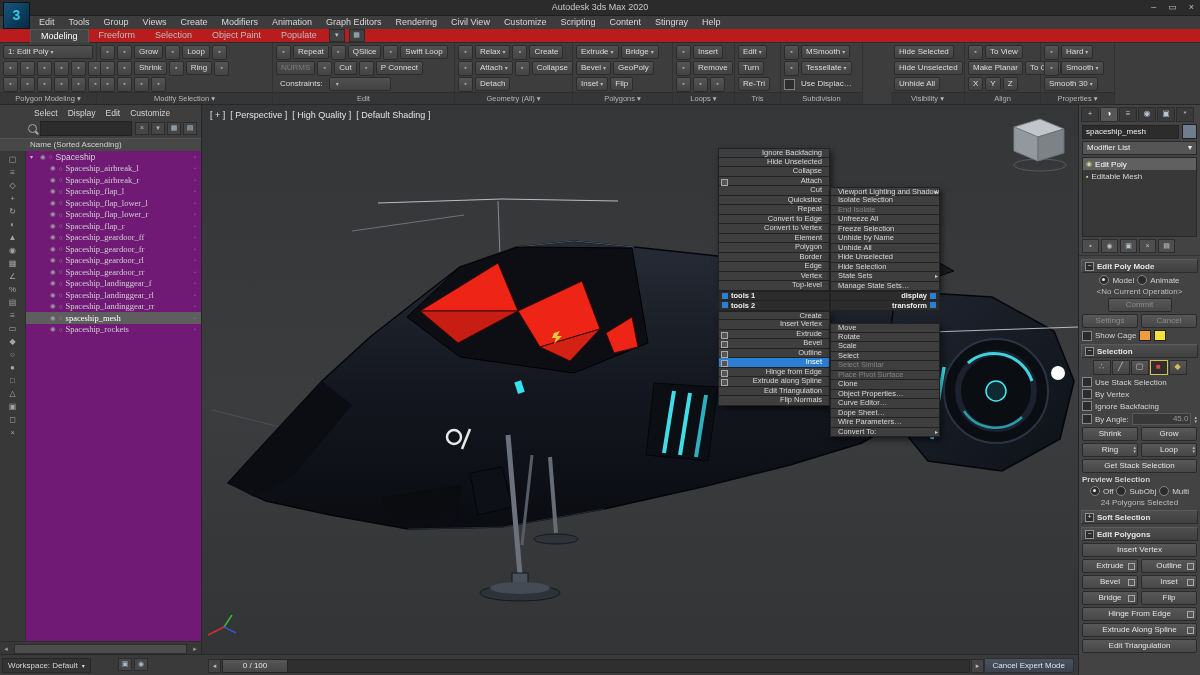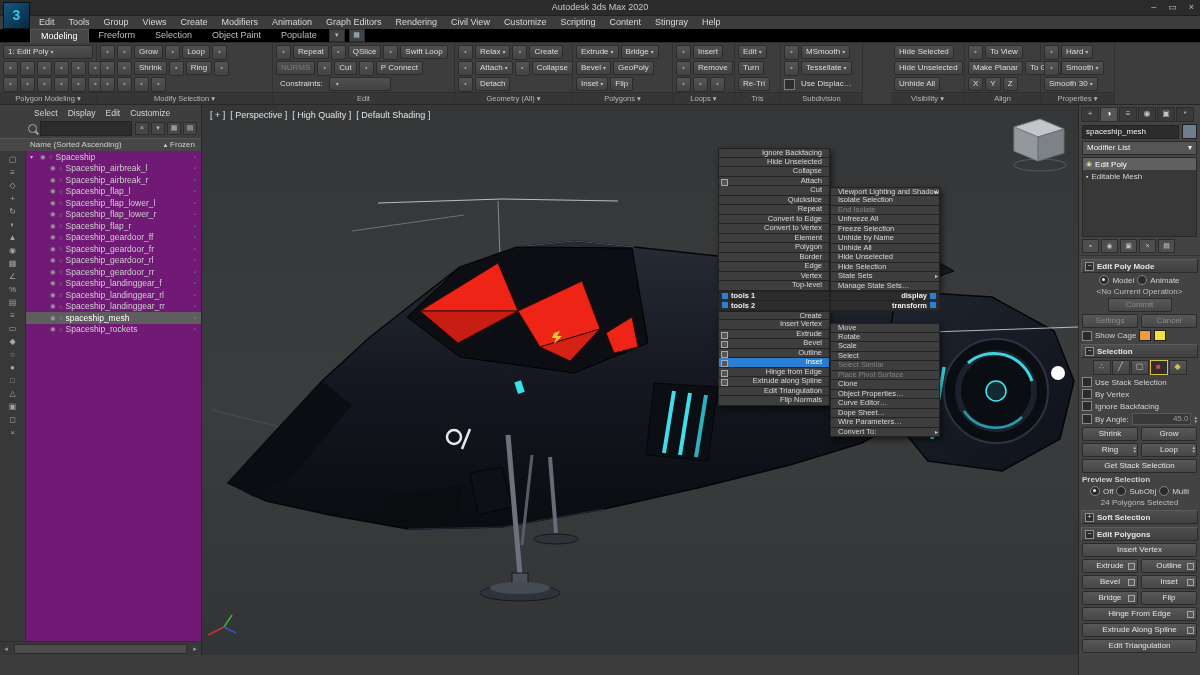--- a/index.html
+++ b/index.html
@@ -9,21 +9,21 @@
   
   .titlebar{position:absolute;left:0;top:0;right:0;height:15px;background:#2b2b2b;border-bottom:1px solid #202020;}
   .title{position:absolute;left:0;right:0;top:0;text-align:center;font-size:9px;color:#c9c9c9;line-height:15px;}
   .winbtns{position:absolute;right:6px;top:0;display:flex;gap:12px;font-size:9px;color:#bdbdbd;line-height:15px;z-index:6;}
   .winbtn{cursor:default;}
   .logo{position:absolute;left:3px;top:2px;width:25px;height:25px;background:linear-gradient(135deg,#16567c,#082a42);border:1px solid #05141f;color:#35c8e8;font-weight:bold;font-size:14px;text-align:center;line-height:25px;z-index:5;}
   .menubar{position:absolute;left:32px;top:16px;right:0;height:13px;display:flex;font-size:9px;}
   .mi{padding:0 7px;line-height:13px;color:#d8d8d8;}
 
   
-  .ribbontabs{position:absolute;left:0;top:29px;right:0;height:14px;background:#000000;display:flex;align-items:center;padding-left:30px;font-size:9px;border-bottom:1px solid #2c2c2c;box-sizing:border-box;}
+  .ribbontabs{position:absolute;left:0;top:29px;right:0;height:14px;background:#b91c1c;display:flex;align-items:center;padding-left:30px;font-size:9px;border-bottom:1px solid #2c2c2c;box-sizing:border-box;}
   .rtab{padding:0 10px;line-height:13px;color:#bdbdbd;}
   .rtab.active{background:#454545;color:#fff;border:1px solid #565656;border-bottom:none;}
   .rtab-icon{width:14px;height:11px;margin:0 2px 1px;background:#414141;border:1px solid #2c2c2c;font-size:7px;color:#a8c0d0;text-align:center;line-height:10px;}
   .ribbon{position:absolute;left:0;top:43px;right:0;height:62px;background:#3d3d3d;border-bottom:1px solid #272727;display:flex;box-sizing:border-box;}
   .rgroup{position:relative;border-right:1px solid #313131;display:flex;flex-direction:column;padding:2px 3px 12px 3px;box-sizing:border-box;flex:none;}
   .rgrow{display:flex;gap:2px;margin-bottom:2px;align-items:center;min-height:14px;}
   .rbtn{position:relative;background:linear-gradient(#505050,#424242);border:1px solid #2c2c2c;border-radius:2px;font-size:8px;color:#dcdcdc;padding:1px 4px;line-height:10px;white-space:nowrap;}
   .rbtn .dd{font-size:6px;margin-left:2px;color:#b8b8b8;}
   .rbtn.dis{color:#7b7b7b;}
   .rbtn.plain{background:none;border:none;}
@@ -33,27 +33,27 @@
 
   
   .explorer{position:absolute;left:0;top:105px;width:202px;bottom:20px;background:#3e3e3e;border-right:1px solid #272727;box-sizing:border-box;}
   .exp-menus{display:flex;font-size:8.5px;padding:3px 4px 2px 30px;gap:2px;}
   .exp-menus span{padding:0 4px;color:#d4d4d4;}
   .exp-search{display:flex;align-items:center;gap:3px;padding:1px 4px 2px 28px;}
   .search-icon{width:7px;height:7px;border:1.5px solid #a8a8a8;border-radius:50%;position:relative;flex:none;}
   .search-icon:after{content:"";position:absolute;width:4px;height:1.5px;background:#a8a8a8;transform:rotate(45deg);right:-3px;bottom:-1px;}
   .search-input{flex:1;height:11px;background:#2c2c2c;border:1px solid #232323;min-width:0;}
   .mini-ic{width:12px;height:11px;background:#464646;border:1px solid #2c2c2c;font-size:7px;color:#aabccb;text-align:center;line-height:10px;flex:none;}
-  .exp-cols{display:flex;justify-content:space-between;font-size:8px;color:#cfcfcf;background:#474747;border-top:1px solid #555;border-bottom:1px solid #2c2c2c;height:12px;line-height:12px;padding:0 6px 0 30px;}
+  .exp-cols{display:flex;justify-content:space-between;font-size:8px;color:#cfcfcf;background:#474747;border-top:1px solid #555;border-bottom:1px solid #2c2c2c;height:12px;line-height:12px;padding:0 6px 0 30px;flex-direction:column;}
   .exp-body{position:absolute;left:0;top:46px;right:0;bottom:13px;}
   .exp-strip{position:absolute;left:0;top:0;bottom:0;width:26px;background:#383838;border-right:1px solid #2e2e2e;display:flex;flex-direction:column;align-items:center;padding-top:3px;gap:1px;box-sizing:border-box;}
   .strip-icon{width:15px;height:12px;font-size:8px;color:#a5a5a5;text-align:center;line-height:12px;}
   .exp-tree{position:absolute;left:26px;top:0;right:0;bottom:0;background:#701a75;overflow:hidden;font-size:8.5px;}
   .exp-row{display:flex;align-items:center;height:11.5px;color:#cfcfcf;padding-left:4px;gap:3px;white-space:nowrap;}
-  .exp-row.child{padding-left:14px;}
+  .exp-row.child{padding-left:14px;font-family:Liberation Serif, serif;}
   .exp-row.sel{background:#5e5e5e;color:#fff;}
   .exp-row .tw{width:7px;font-size:6px;color:#bbb;flex:none;}
   .exp-row .glyph{font-size:6.5px;color:#9d9d9d;flex:none;}
   .exp-row .rglyph{margin-left:auto;margin-right:5px;font-size:6px;color:#8f8f8f;}
   .exp-hscroll{position:absolute;left:0;bottom:0;right:0;height:13px;background:#383838;border-top:1px solid #2d2d2d;display:flex;align-items:center;font-size:7px;color:#9a9a9a;}
   .scroll-thumb{flex:1;height:8px;margin:0 2px;background:#4d4d4d;border:1px solid #2d2d2d;}
   .scroll-arrow{width:12px;text-align:center;}
 
   
   .viewport{position:absolute;left:202px;top:105px;width:876px;height:550px;background:linear-gradient(180deg,#353637 0%,#3b3c3d 55%,#333435 100%);overflow:hidden;}
@@ -953,14 +953,30 @@
         <div class="cp-btn full">Hinge From Edge<span class="set-sq"></span></div>
       </div>
       <div class="cp-row">
         <div class="cp-btn full">Extrude Along Spline<span class="set-sq"></span></div>
       </div>
       <div class="cp-row">
         <div class="cp-btn full">Edit Triangulation</div>
       </div>
     </div>
 
+  <div class="statusbar">
+    <div class="workspace">
+      <span>Workspace: Default</span>
+        <span style="font-size:6px">▾</span>
+    </div>
+    <div class="ws-icons" id="wsicons">
+        <span class="mini-ic">▣</span>
+        <span class="mini-ic">◉</span>
+      </div>
+    <span class="tl-arrow" style="left:208px">◂</span>
+    <div class="tl-track">
+      <div class="tl-handle">0 / 100</div>
+    </div>
+    <span class="tl-arrow" style="right:94px">▸</span>
+    <div class="expert-btn">Cancel Expert Mode</div>
+  </div>
 
 </div>
 
 </body></html>

